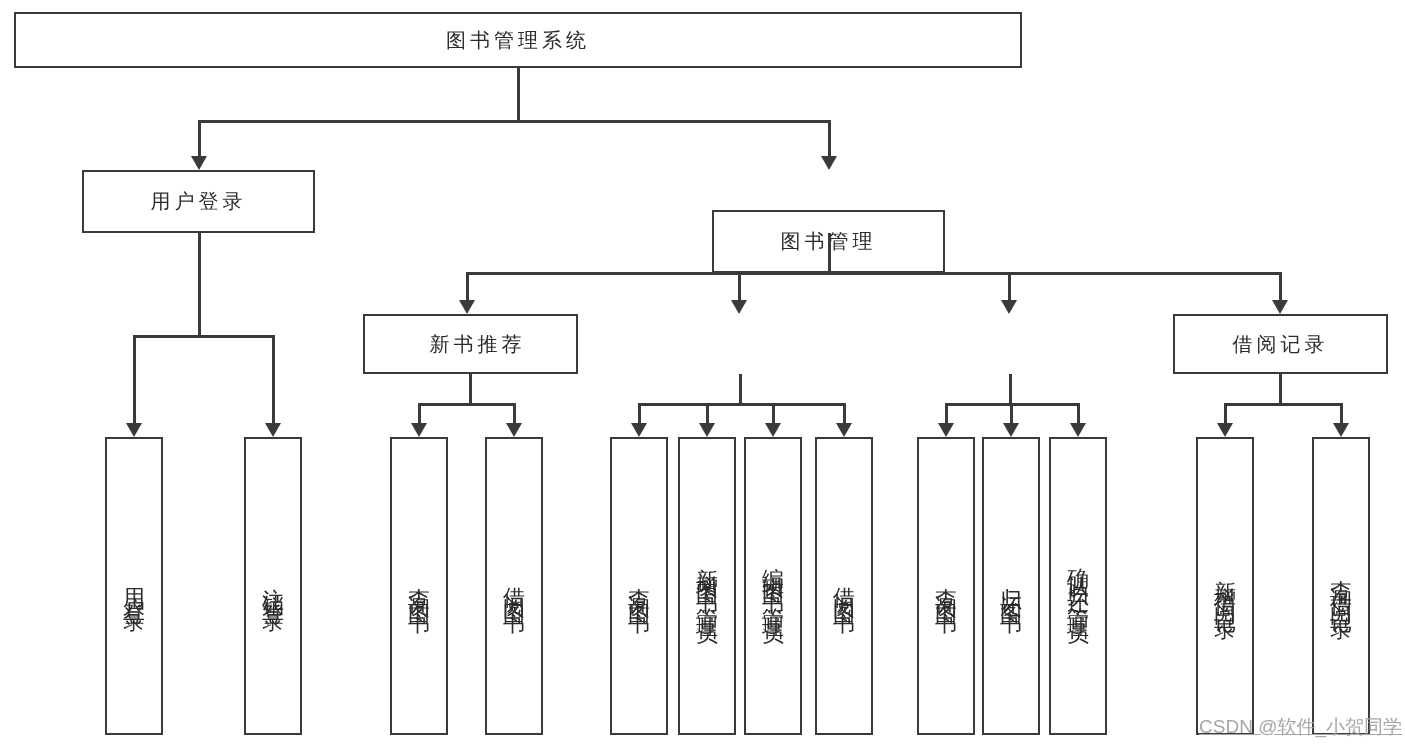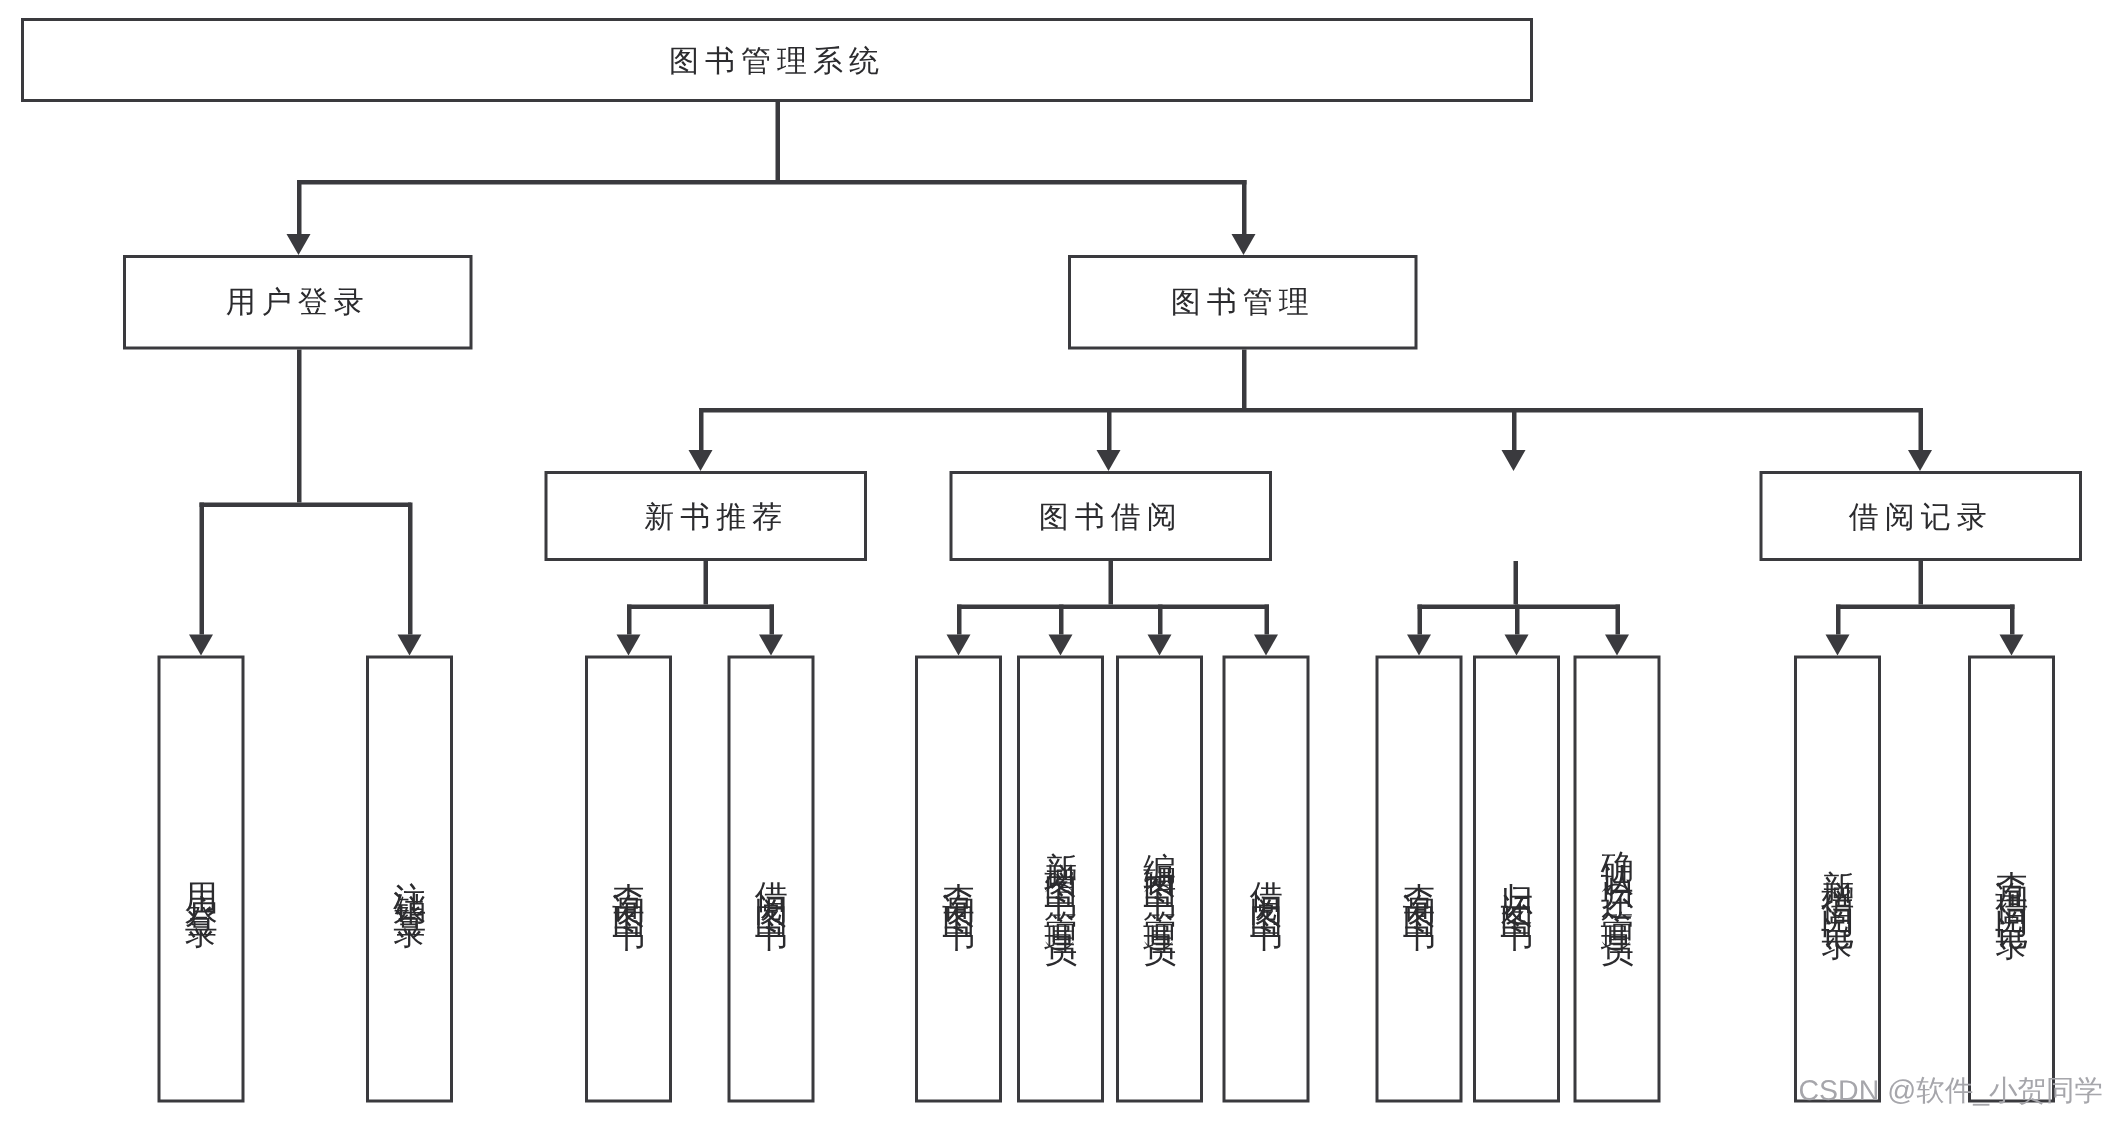--- a/index.html
+++ b/index.html
@@ -37,24 +37,23 @@
   }
 </style>
 </head>
 <body style="background: rgb(255, 255, 255);">
 
 <div class="canvas">
 
   <div class="node root h-label" style="border-color: rgb(58, 58, 62); color: rgb(43, 43, 46);">图书管理系统</div>
 
   <div class="node lvl2 h-label" style="left: 82px; border-color: rgb(58, 58, 62); color: rgb(43, 43, 46);">用户登录</div>
-  <div class="node lvl2 h-label" style="left: 712px; border-color: rgb(58, 58, 62); color: rgb(43, 43, 46);">图书管理</div>
+  <div class="node lvl2 h-label" style="left: 712px; border-color: rgb(58, 58, 62); color: rgb(43, 43, 46); margin-top: 40px;">图书管理</div>
 
   <div class="node lvl3 h-label" style="left: 363px; border-color: rgb(58, 58, 62); color: rgb(43, 43, 46); padding-left: 14px;">新书推荐</div>
-  <div class="node lvl3 h-label" style="left: 633px; border-color: rgb(58, 58, 62); color: rgb(43, 43, 46);">图书借阅</div>
   <div class="node lvl3 h-label" style="left: 1173px; border-color: rgb(58, 58, 62); color: rgb(43, 43, 46);">借阅记录</div>
 
   <div class="node leaf" style="left: 105px; border-color: rgb(58, 58, 62); color: rgb(43, 43, 46);">
       <span class="v-label">用户登录</span>
     </div>
   <div class="node leaf" style="left: 244px; border-color: rgb(58, 58, 62); color: rgb(43, 43, 46);">
       <span class="v-label">注销登录</span>
     </div>
 
   <div class="node leaf" style="left: 390px; border-color: rgb(58, 58, 62); color: rgb(43, 43, 46);">
@@ -146,14 +145,14 @@
   <div class="arrow" style="left: 631px; top: 423px; border-top-color: rgb(58, 58, 62);"></div>
   <div class="arrow" style="left: 699px; top: 423px; border-top-color: rgb(58, 58, 62);"></div>
   <div class="arrow" style="left: 765px; top: 423px; border-top-color: rgb(58, 58, 62);"></div>
   <div class="arrow" style="left: 836px; top: 423px; border-top-color: rgb(58, 58, 62);"></div>
   <div class="arrow" style="left: 938px; top: 423px; border-top-color: rgb(58, 58, 62);"></div>
   <div class="arrow" style="left: 1003px; top: 423px; border-top-color: rgb(58, 58, 62);"></div>
   <div class="arrow" style="left: 1070px; top: 423px; border-top-color: rgb(58, 58, 62);"></div>
   <div class="arrow" style="left: 1217px; top: 423px; border-top-color: rgb(58, 58, 62);"></div>
   <div class="arrow" style="left: 1333px; top: 423px; border-top-color: rgb(58, 58, 62);"></div>
 
-  <div class="watermark" style="color: rgb(166, 166, 171);">CSDN @软件_小贺同学</div>
+  <div class="watermark" style="color: rgb(166, 166, 171); text-decoration: underline;">CSDN @软件_小贺同学</div>
 </div>
 
 </body></html>

